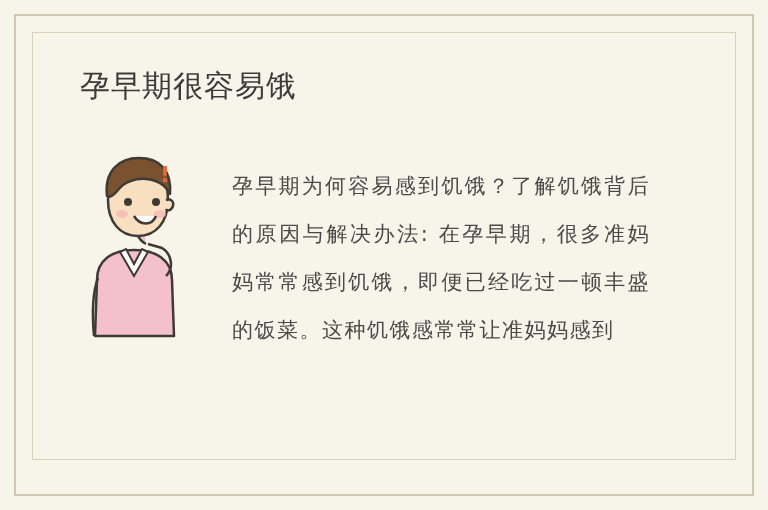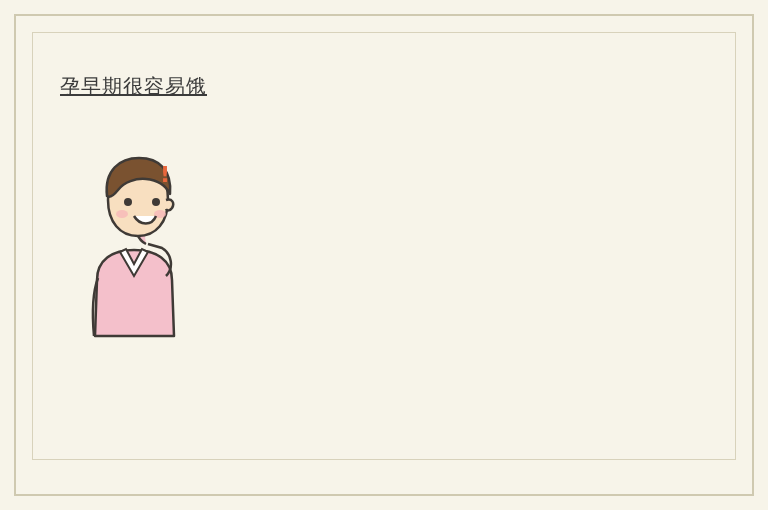--- a/index.html
+++ b/index.html
@@ -35,29 +35,28 @@
     position: absolute;
     left: 32px;
     top: 32px;
     right: 32px;
     bottom: 50px;
     border: 1px solid #d8d2bb;
     box-sizing: border-box;
   }
   .title {
     position: absolute;
-    left: 60px;
+    left: 80px;
     top: 66px;
-    font-size: 20px;
+    font-size: 30px;
     line-height: 40px;
     color: #3b3b3b;
     letter-spacing: 1px;
     font-family: "DejaVu Sans", "Liberation Sans", sans-serif;
     white-space: nowrap;
-    text-decoration: underline;
   }
   .body-text {
     position: absolute;
     left: 232px;
     top: 162px;
     width: 418px;
     font-size: 21px;
     line-height: 48px;
     color: #4a4a4a;
     letter-spacing: 1.5px;
@@ -114,14 +113,15 @@
 
       <ellipse cx="60" cy="66" rx="6" ry="4" fill="#f6b8b8" opacity="0.8"></ellipse>
       <ellipse cx="98" cy="66" rx="6" ry="4" fill="#f6b8b8" opacity="0.8"></ellipse>
 
       <path d="M72 68 C78 78 90 78 94 68" fill="#ffffff" stroke="#3f3a36" stroke-width="2.5" stroke-linejoin="round"></path>
 
       <text x="98" y="34" font-family="DejaVu Sans, sans-serif" font-size="22" font-weight="bold" fill="#e8673c">!</text>
     </svg>
   </div>
 
+  <div class="body-text">孕早期为何容易感到饥饿？了解饥饿背后的原因与解决办法: 在孕早期，很多准妈妈常常感到饥饿，即便已经吃过一顿丰盛的饭菜。这种饥饿感常常让准妈妈感到</div>
 
 </div>
 
 </body></html>

